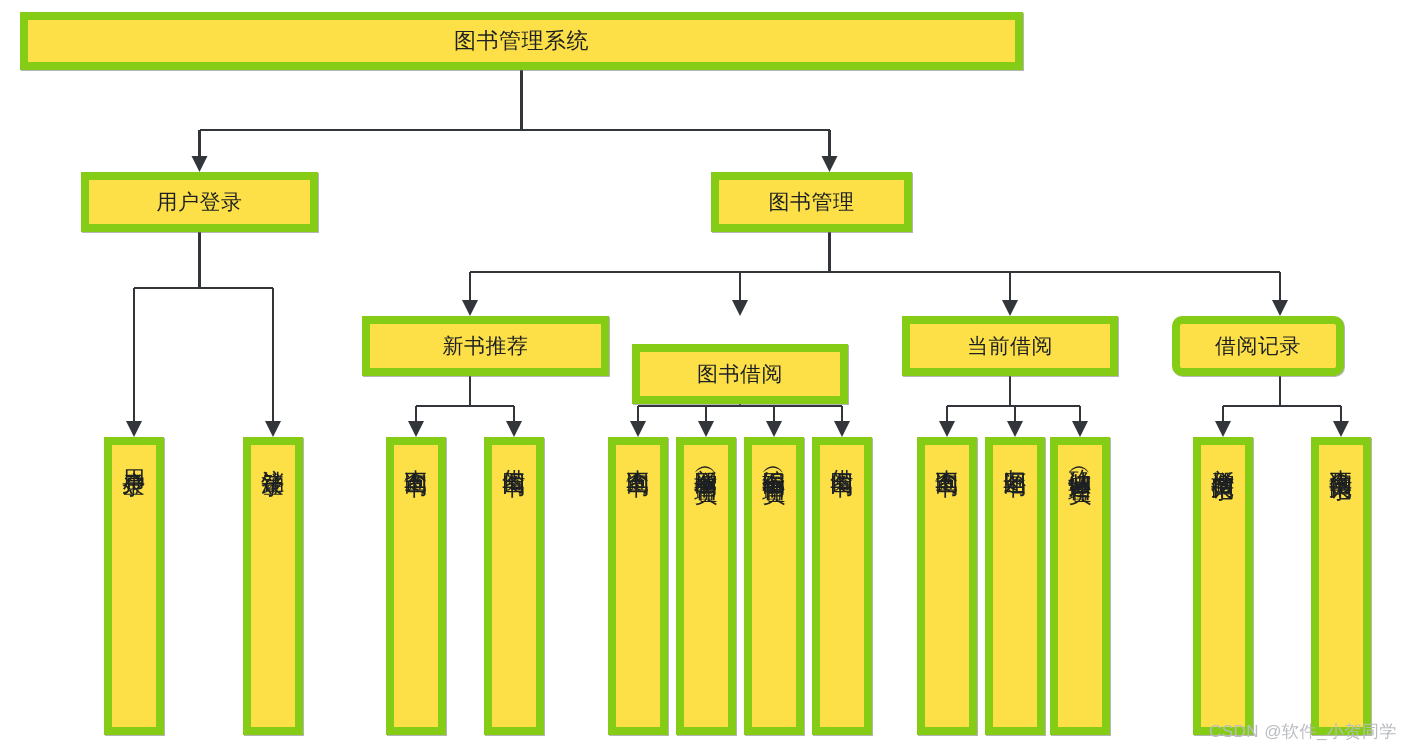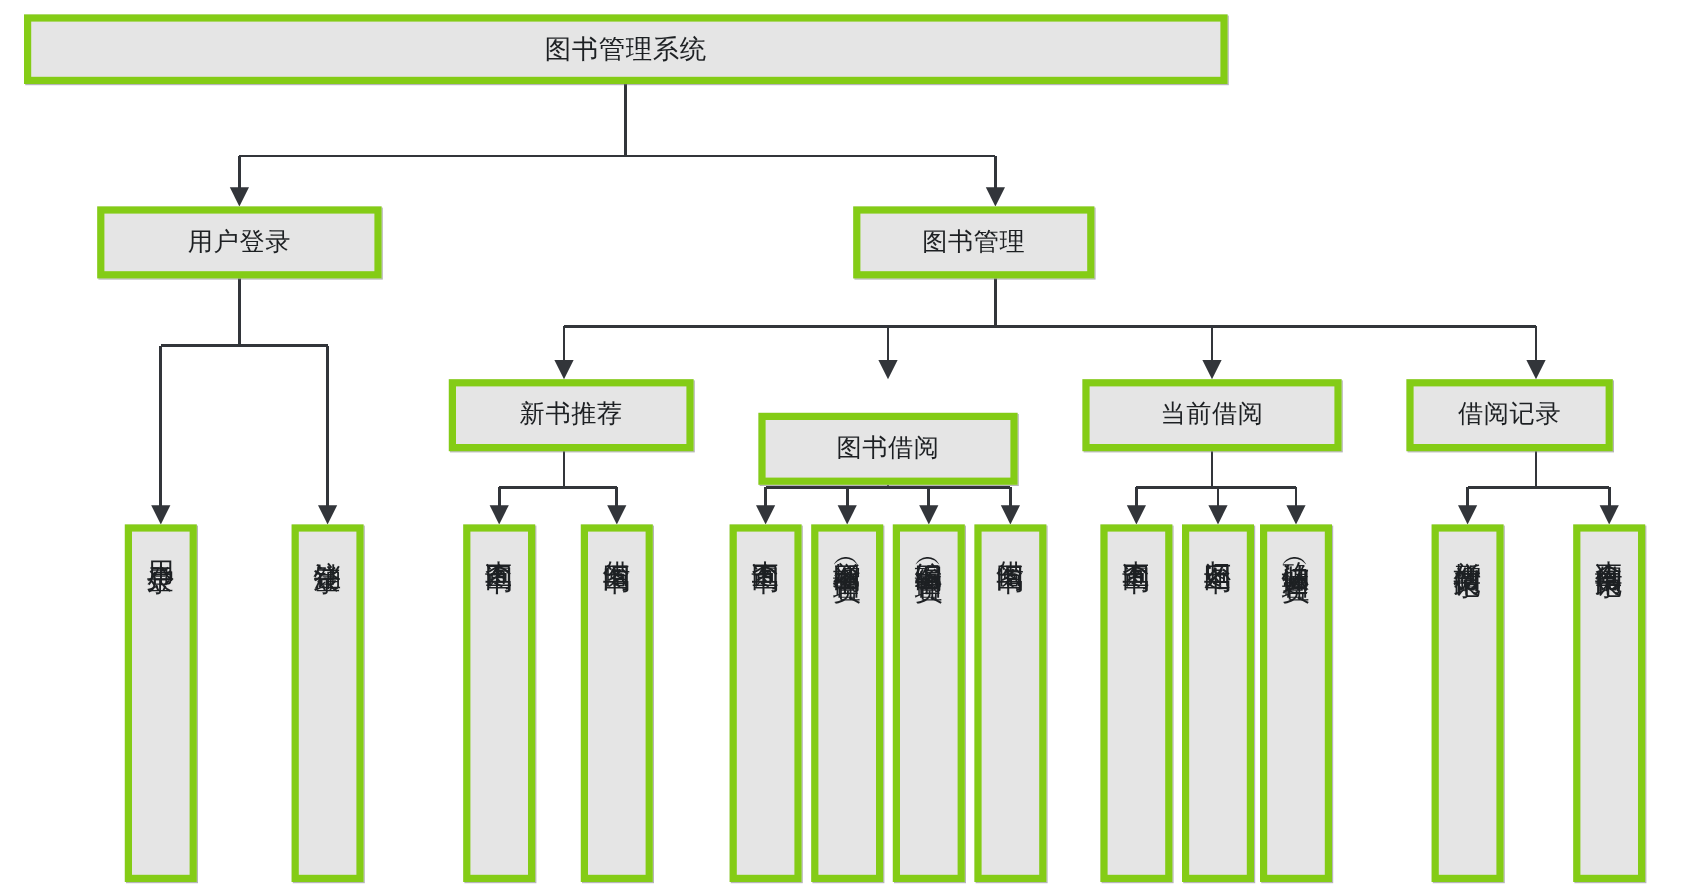--- a/index.html
+++ b/index.html
@@ -20,22 +20,22 @@
   #edges {
     position: absolute;
     left: 0;
     top: 0;
     width: 1405px;
     height: 747px;
   }
   .node {
     position: absolute;
     box-sizing: border-box;
-    background: #e5e5e5;
-    border: 6px solid #84cc16;
+    background: #fde047;
+    border: 8px solid #84cc16;
     box-shadow: 1px 1px 0 0 rgba(120,120,125,0.55);
     display: flex;
     align-items: center;
     justify-content: center;
     color: #1d2023;
   }
   .node .lbl {
     display: block;
     text-align: center;
     line-height: 1.18;
@@ -132,30 +132,30 @@
   <div id="nodes">
       <div class="node horiz root" style="left: 20px; top: 12px; width: 1003px; height: 58px;">
         <span class="lbl">图书管理系统</span>
       </div>
       <div class="node horiz" style="left: 81px; top: 172px; width: 237px; height: 60px;">
         <span class="lbl">用户登录</span>
       </div>
       <div class="node horiz" style="left: 711px; top: 172px; width: 201px; height: 60px;">
         <span class="lbl">图书管理</span>
       </div>
-      <div class="node horiz" style="left: 374px; top: 316px; width: 204px; height: 60px;">
+      <div class="node horiz" style="left: 362px; top: 316px; width: 247px; height: 60px;">
         <span class="lbl">新书推荐</span>
       </div>
       <div class="node horiz" style="left: 632px; top: 316px; width: 216px; height: 60px; margin-top: 28px;">
         <span class="lbl">图书借阅</span>
       </div>
       <div class="node horiz" style="left: 902px; top: 316px; width: 216px; height: 60px;">
         <span class="lbl">当前借阅</span>
       </div>
-      <div class="node horiz" style="left: 1172px; top: 316px; width: 172px; height: 60px;">
+      <div class="node horiz" style="left: 1172px; top: 316px; width: 172px; height: 60px; border-radius: 10px;">
         <span class="lbl">借阅记录</span>
       </div>
       <div class="node vert" style="left: 104px; top: 437px; width: 60px; height: 298px;">
         <span class="lbl">用户登录</span>
       </div>
       <div class="node vert" style="left: 243px; top: 437px; width: 60px; height: 298px;">
         <span class="lbl">注销登录</span>
       </div>
       <div class="node vert" style="left: 386px; top: 437px; width: 60px; height: 298px;">
         <span class="lbl">查询图书</span>
@@ -184,13 +184,14 @@
       <div class="node vert" style="left: 1050px; top: 437px; width: 60px; height: 298px;">
         <span class="lbl">确认归还（管理员）</span>
       </div>
       <div class="node vert" style="left: 1193px; top: 437px; width: 60px; height: 298px;">
         <span class="lbl">新增借阅记录</span>
       </div>
       <div class="node vert" style="left: 1311px; top: 437px; width: 60px; height: 298px;">
         <span class="lbl">查询借阅记录</span>
       </div>
     </div>
+  <div id="watermark">CSDN @软件_小贺同学</div>
 </div>
 
 </body></html>

